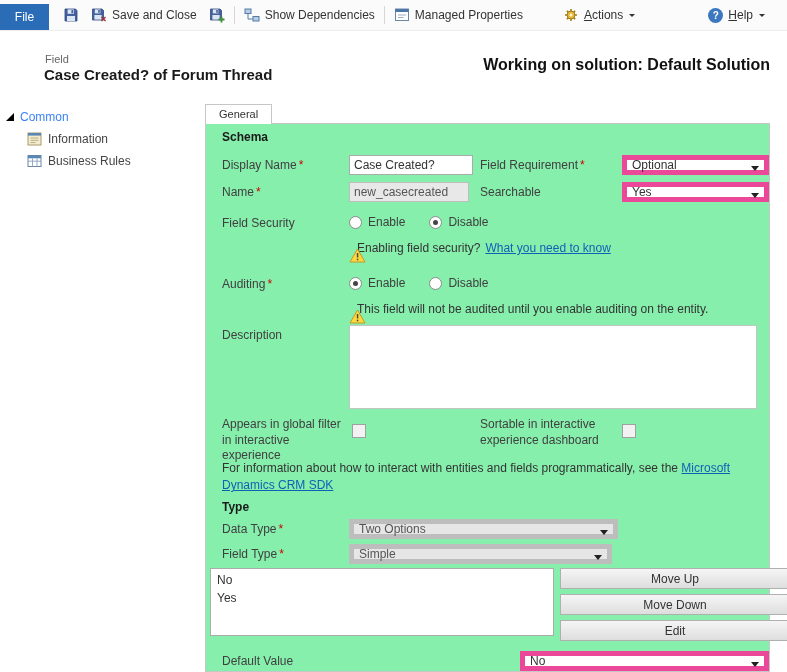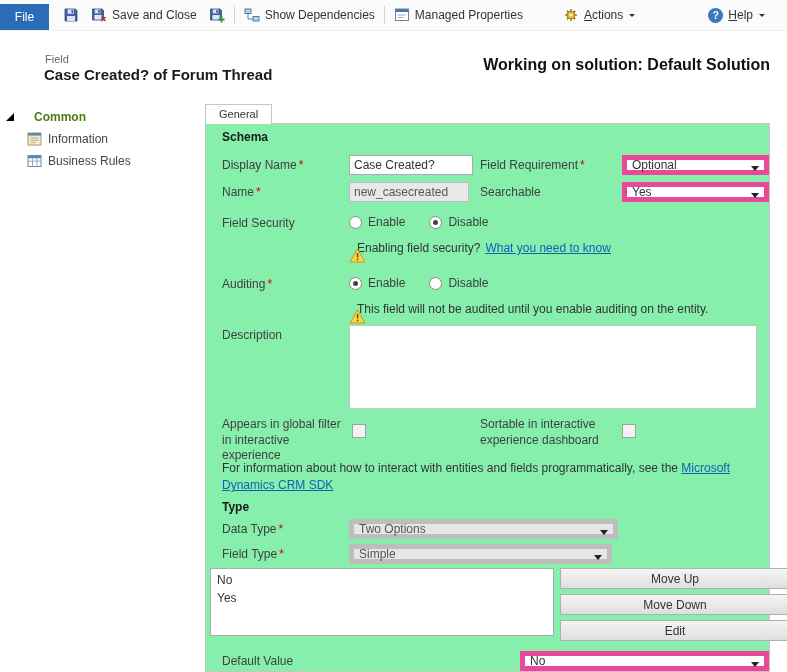--- a/index.html
+++ b/index.html
@@ -40,21 +40,21 @@
   }
   .help-circle::before { content:"?"; }
 
   
   .record-type { position:absolute; left:45px; top:53px; font-size:11px; color:#666; }
   .page-title  { position:absolute; left:44px; top:66px; font-size:15px; font-weight:bold; color:#1a1a1a; }
   .working-on  { position:absolute; right:17px; top:56px; font-size:16px; font-weight:bold; color:#111; }
 
   
   .tree { position:absolute; left:6px; top:110px; width:192px; }
-  .tree-group { display:flex; align-items:center; gap:20px; font-weight:bold; color:#4d7c0f; cursor:pointer; }
+  .tree-group { display:flex; align-items:center; gap:6px; font-weight:normal; color:#3b82f6; cursor:pointer; }
   .expander { width:0; height:0; border:4px solid transparent; border-bottom-color:#000; border-right-color:#000; }
   .tree-item { display:flex; align-items:center; gap:6px; margin:8px 0 0 21px; color:#444; cursor:pointer; }
 
   
   .tab {
     position:absolute; left:205px; top:104px; height:20px; padding:0 13px;
     background:#fff; border:1px solid #c6c6c6; border-bottom:none;
     z-index:2; font-size:11px; color:#333; line-height:19px; cursor:pointer;
   }
   .panel {

